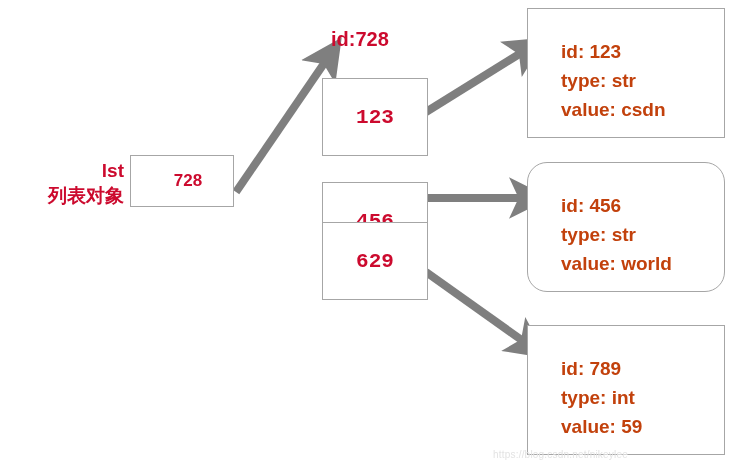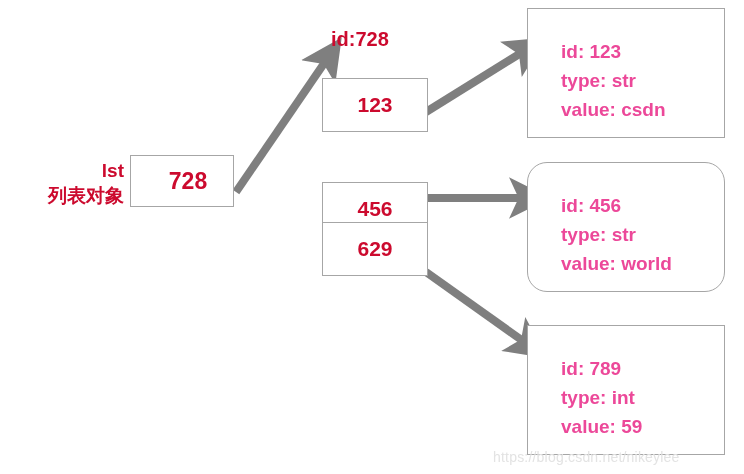--- a/index.html
+++ b/index.html
@@ -29,21 +29,21 @@
     border: 1px solid #a6a6a6;
     background: #ffffff;
   }
   #ref-box {
     left: 130px;
     top: 155px;
     width: 104px;
     height: 52px;
     color: #CC0A2E;
     font-weight: bold;
-    font-size: 23px;
+    font-size: 17px;
     display: flex;
     align-items: center;
     justify-content: center;
     padding-left: 12px;
   }
   #lst-label {
     position: absolute;
     left: 12px;
     top: 158px;
     width: 112px;
@@ -66,51 +66,52 @@
     position: absolute;
     left: 322px;
     top: 78px;
     width: 106px;
     height: 218px;
   }
   .stack-cell {
     position: absolute;
     left: 0;
     width: 106px;
-    height: 54px;
+    height: 78px;
     box-sizing: border-box;
     border: 1px solid #a6a6a6;
     background: #ffffff;
     color: #CC0A2E;
     font-weight: bold;
     font-size: 21px;
     display: flex;
     align-items: center;
     justify-content: center;
+    font-family: Liberation Mono, monospace;
   }
   .obj-box {
     position: absolute;
     left: 527px;
     width: 198px;
     height: 130px;
     box-sizing: border-box;
     border: 1px solid #a6a6a6;
     background: #ffffff;
     padding: 28px 0 0 33px;
-    color: #ec4899;
+    color: #c2410c;
     font-weight: bold;
     font-size: 19px;
     line-height: 29px;
   }
   .obj-line { white-space: nowrap; }
   #watermark {
     position: absolute;
     left: 493px;
     top: 449px;
-    font-size: 14px;
+    font-size: 10px;
     color: #e3e3e3;
     letter-spacing: 0.2px;
     white-space: nowrap;
     font-family: "Liberation Sans", "DejaVu Sans", sans-serif;
   }
 </style>
 </head>
 <body>
 
 <div id="canvas">

